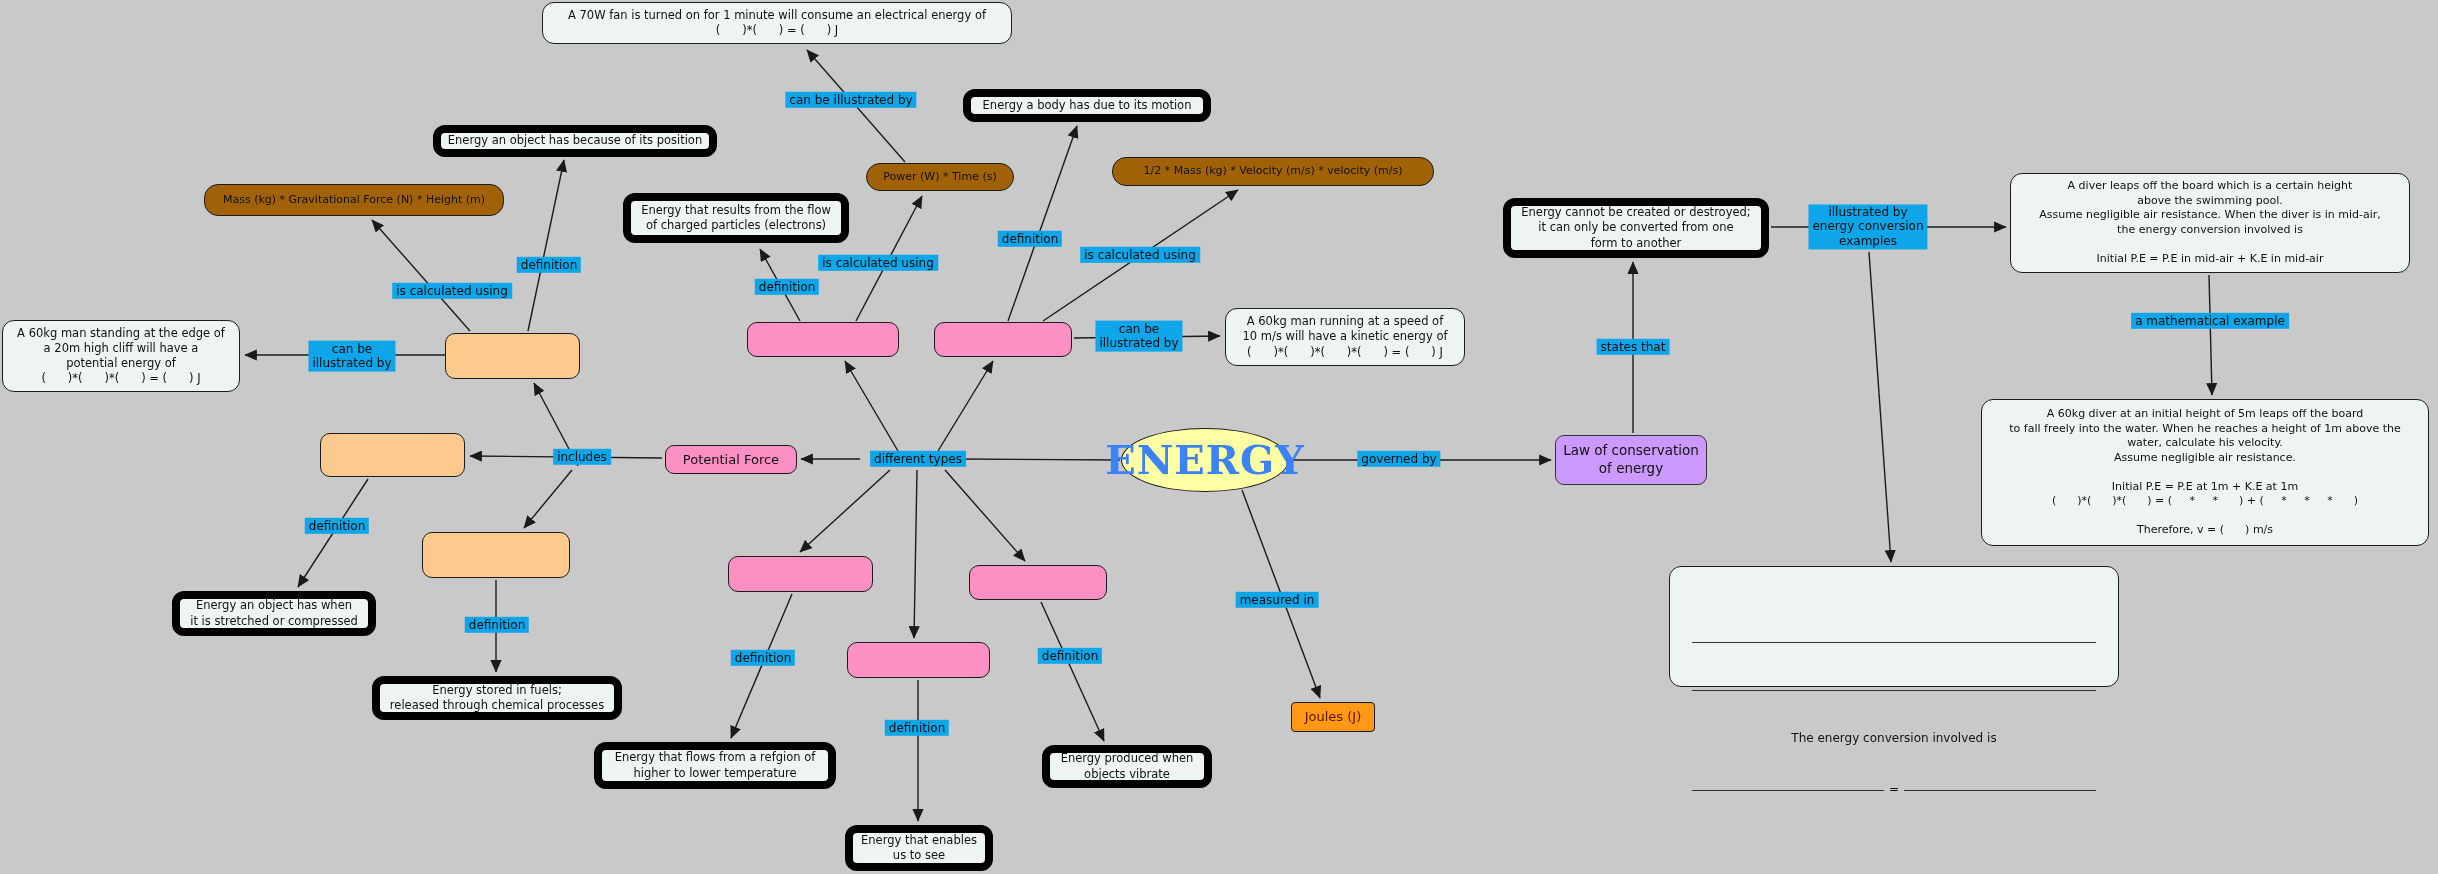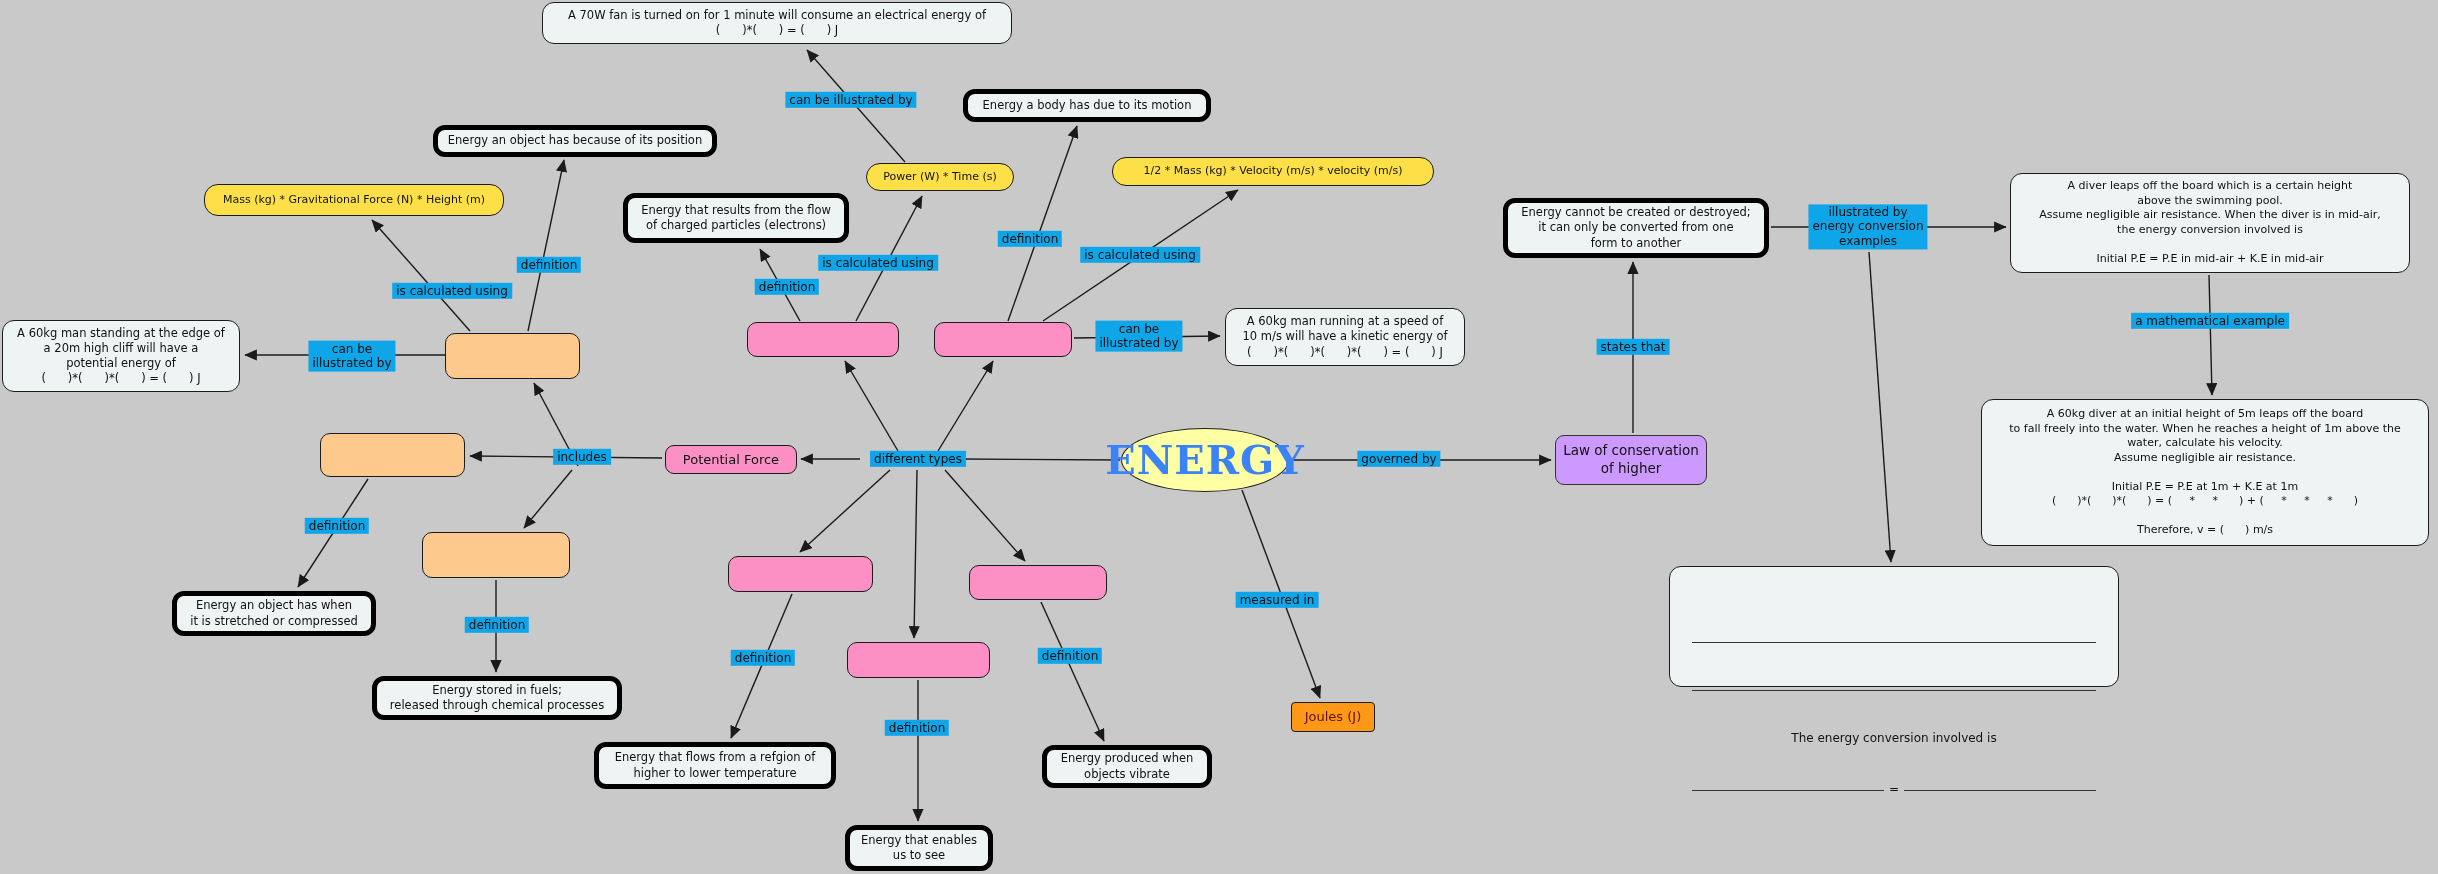--- a/index.html
+++ b/index.html
@@ -3,22 +3,22 @@
 <meta charset="utf-8">
 <style>
   html,body{margin:0;padding:0;background:#c9c9c9;}
   .stage{position:relative;width:2438px;height:874px;background:#c9c9c9;
          font-family:"DejaVu Sans",sans-serif;color:#111;overflow:hidden;}
   .edges{position:absolute;left:0;top:0;width:2438px;height:874px;}
   .edges line{stroke:#1a1a1a;stroke-width:1.4;}
   .node{position:absolute;box-sizing:border-box;display:flex;align-items:center;justify-content:center;
         text-align:center;white-space:pre-wrap;border:1.6px solid #1c1c1c;border-radius:12px;
         background:#eef3f4;font-size:11.5px;line-height:1.32;padding:2px 4px;}
-  .def{border:5px solid #000000;}
-  .formula{background:#fde047;border-radius:14px;font-size:11px;border:1.6px solid #1c1c1c;}
+  .def{border:8px solid #000000;}
+  .formula{background:#a16207;border-radius:14px;font-size:11px;border:1.6px solid #1c1c1c;}
   .orange{background:#fdc98c;border-radius:10px;}
   .pink{background:#fc8fc4;border-radius:10px;}
   .pe-label{background:#fc8fc4;border-radius:9px;font-size:13px;}
   .law{background:#cc99ff;border-radius:9px;font-size:13.5px;border:1.6px solid #333;}
   .joules{background:#ff9717;color:#5c150c;border-radius:4px;font-size:13px;font-weight:500;}
   .energy-ellipse{border-radius:50%;background:#ffffa3;border:1.8px solid #1c1c1c;
         font-family:"DejaVu Serif",serif;font-weight:bold;font-size:40px;color:#3b82f6;letter-spacing:1px;}
   .small-font{font-size:11px;}
   .elabel{position:absolute;transform:translate(-50%,-50%);background:#0ea5e9;font-size:12px;
         text-align:center;white-space:pre-line;line-height:1.2;padding:1px 4px;}
@@ -138,21 +138,21 @@
     <div class="conv-text">The energy conversion involved is</div>
     <div class="conv-eq">
       <span class="bline"></span>
       <span>=</span>
       <span class="bline"></span>
     </div>
   </div>
 
   <div class="node energy-ellipse" style="left:1121px;top:428px;width:168px;height:64px;">ENERGY</div>
   <div class="node law" style="left:1555px;top:435px;width:152px;height:50px;">Law of conservation
-of higher</div>
+of energy</div>
   <div class="node joules" style="left:1291px;top:702px;width:84px;height:30px;">Joules (J)</div>
   <div class="node pe-label" style="left:665px;top:445px;width:132px;height:29px;">Potential Force</div>
 
   <div class="node orange" style="left:445px;top:333px;width:135px;height:46px;"></div>
   <div class="node orange" style="left:320px;top:433px;width:145px;height:44px;"></div>
   <div class="node orange" style="left:422px;top:532px;width:148px;height:46px;"></div>
 
   <div class="node pink" style="left:747px;top:322px;width:152px;height:35px;"></div>
   <div class="node pink" style="left:934px;top:322px;width:138px;height:35px;"></div>
   <div class="node pink" style="left:728px;top:556px;width:145px;height:36px;"></div>

